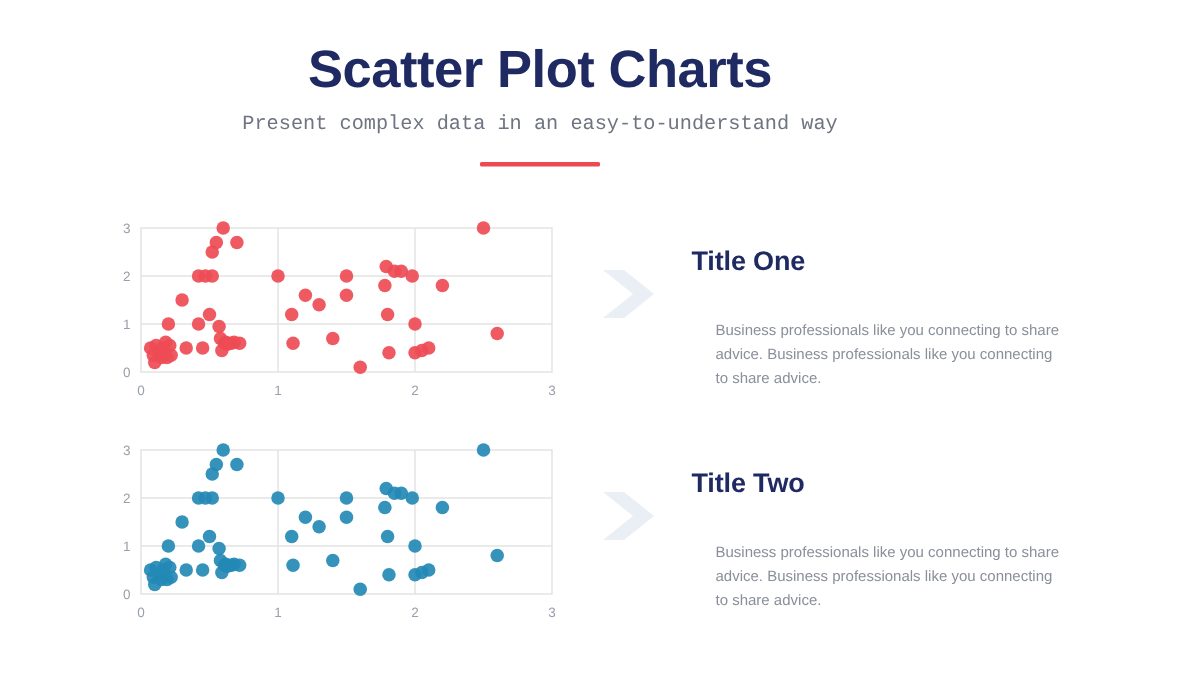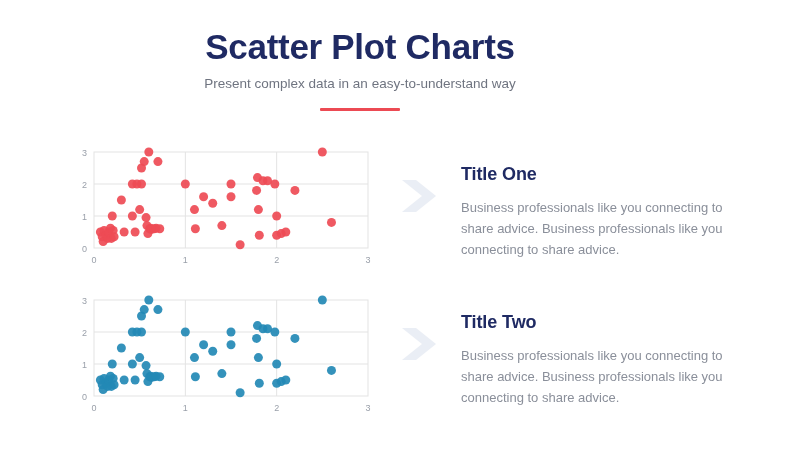--- a/index.html
+++ b/index.html
@@ -33,20 +33,21 @@
     color: #1f2a63;
     line-height: 1.1;
   }
   .slide-subtitle {
     margin: 0;
     padding-top: 9px;
     font-size: 13.5px;
     font-weight: normal;
     color: #6f7480;
     line-height: 1.2;
+    font-family: Liberation Mono, monospace;
   }
   .accent-bar {
     width: 80px;
     height: 3px;
     background: #ec4a53;
     margin: 16px auto 0 auto;
     border-radius: 1px;
   }
 
   
@@ -90,23 +91,23 @@
   }
   .panel-title {
     margin: 0;
     font-size: 18px;
     font-weight: bold;
     color: #1f2a63;
     letter-spacing: -0.1px;
     line-height: 1.2;
   }
   .panel-body {
-    margin: 0;
+    margin: 16px;
     padding-top: 11px;
-    font-size: 13px;
+    font-size: 10px;
     color: #8a8f9a;
     line-height: 1.62;
   }
 </style>
 </head>
 <body>
 
 <div class="header">
   <h1 class="slide-title">Scatter Plot Charts</h1>
   <p class="slide-subtitle">Present complex data in an easy-to-understand way</p>

